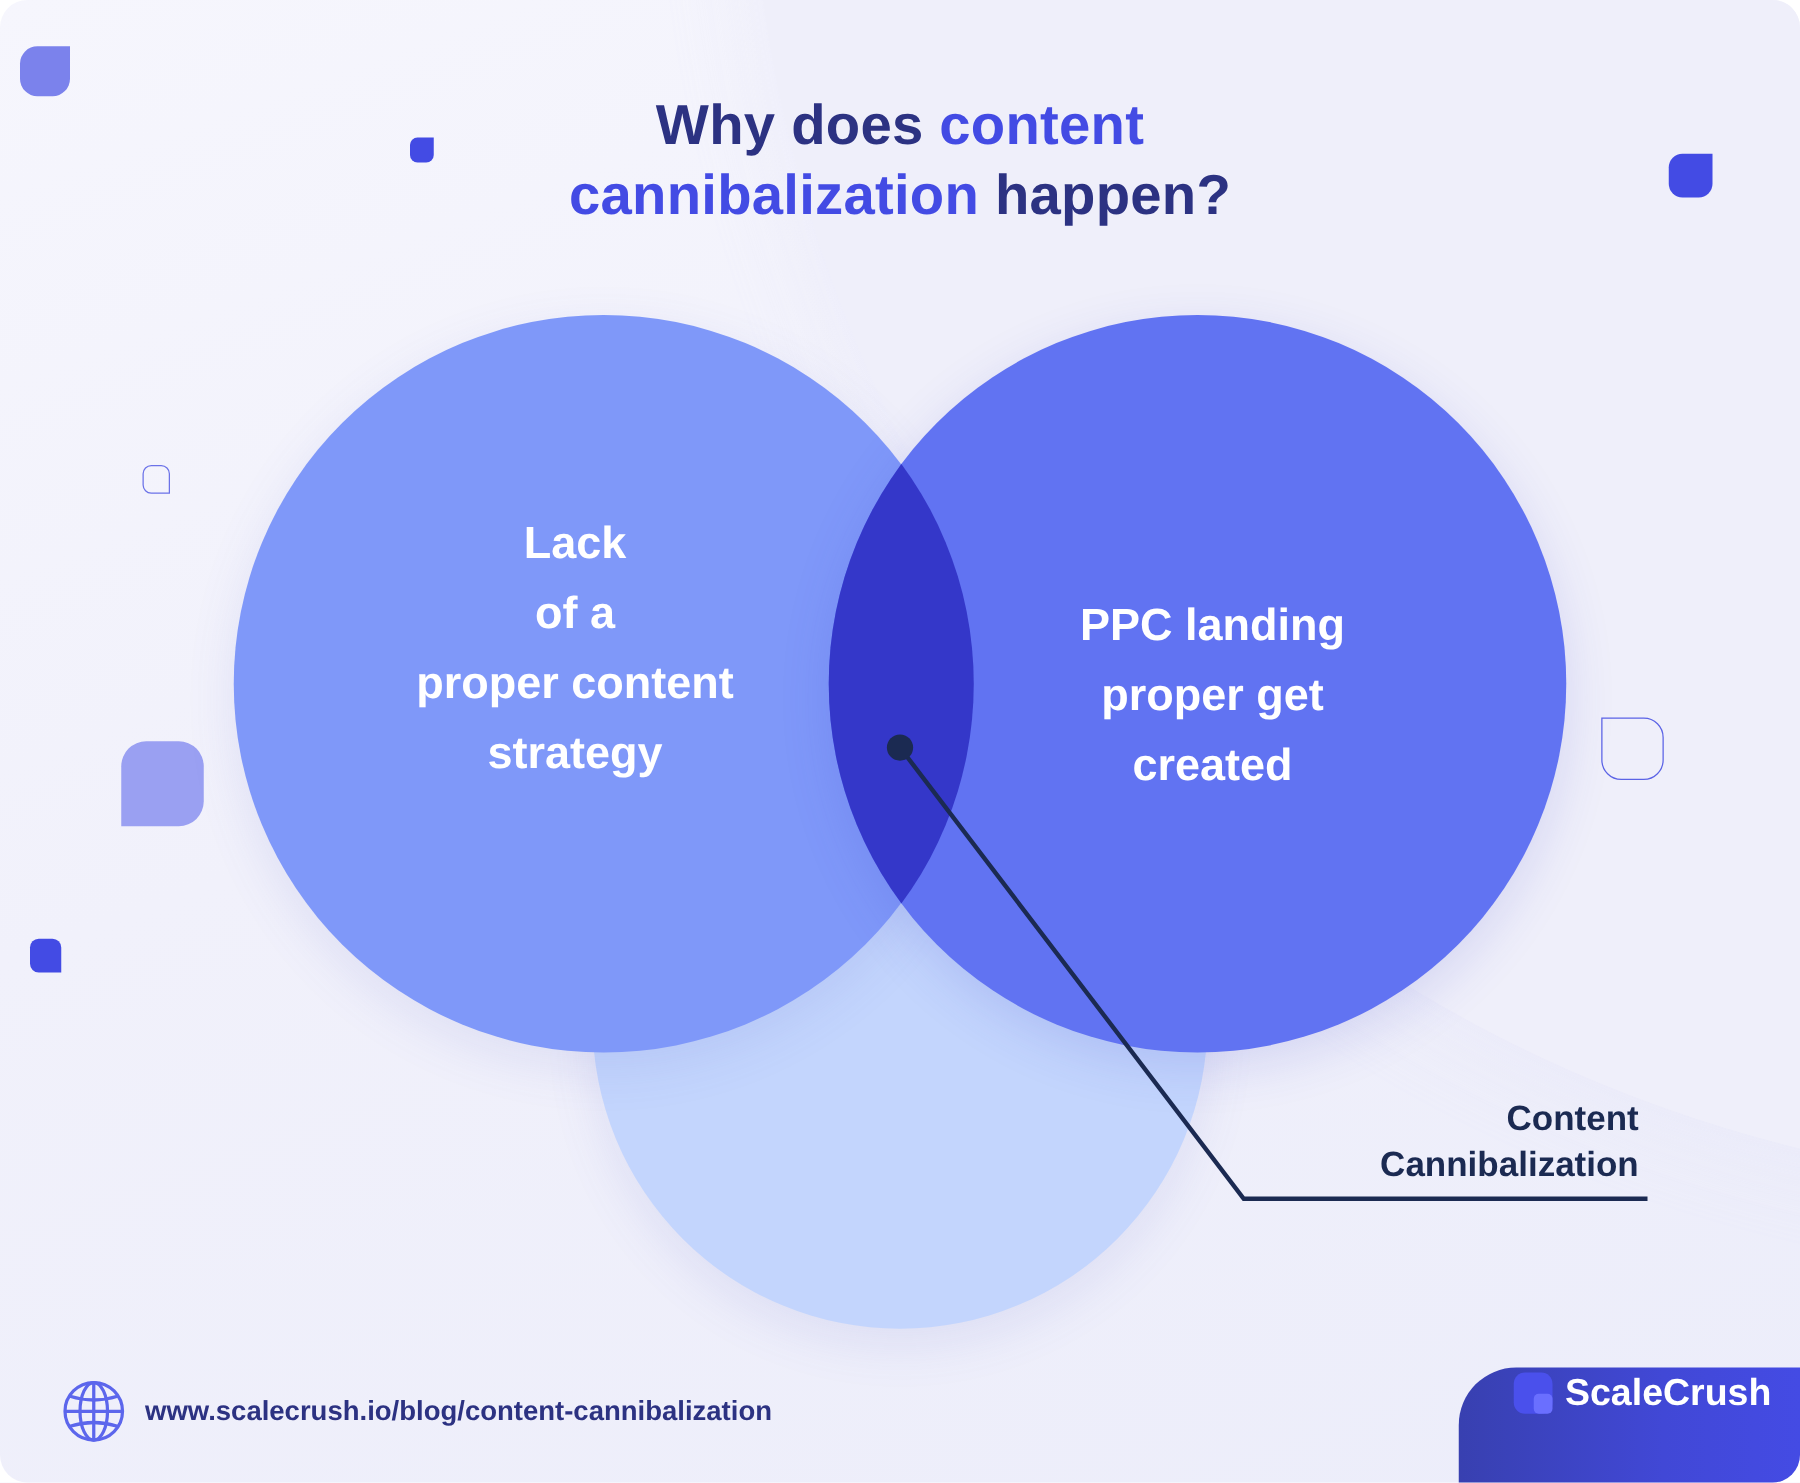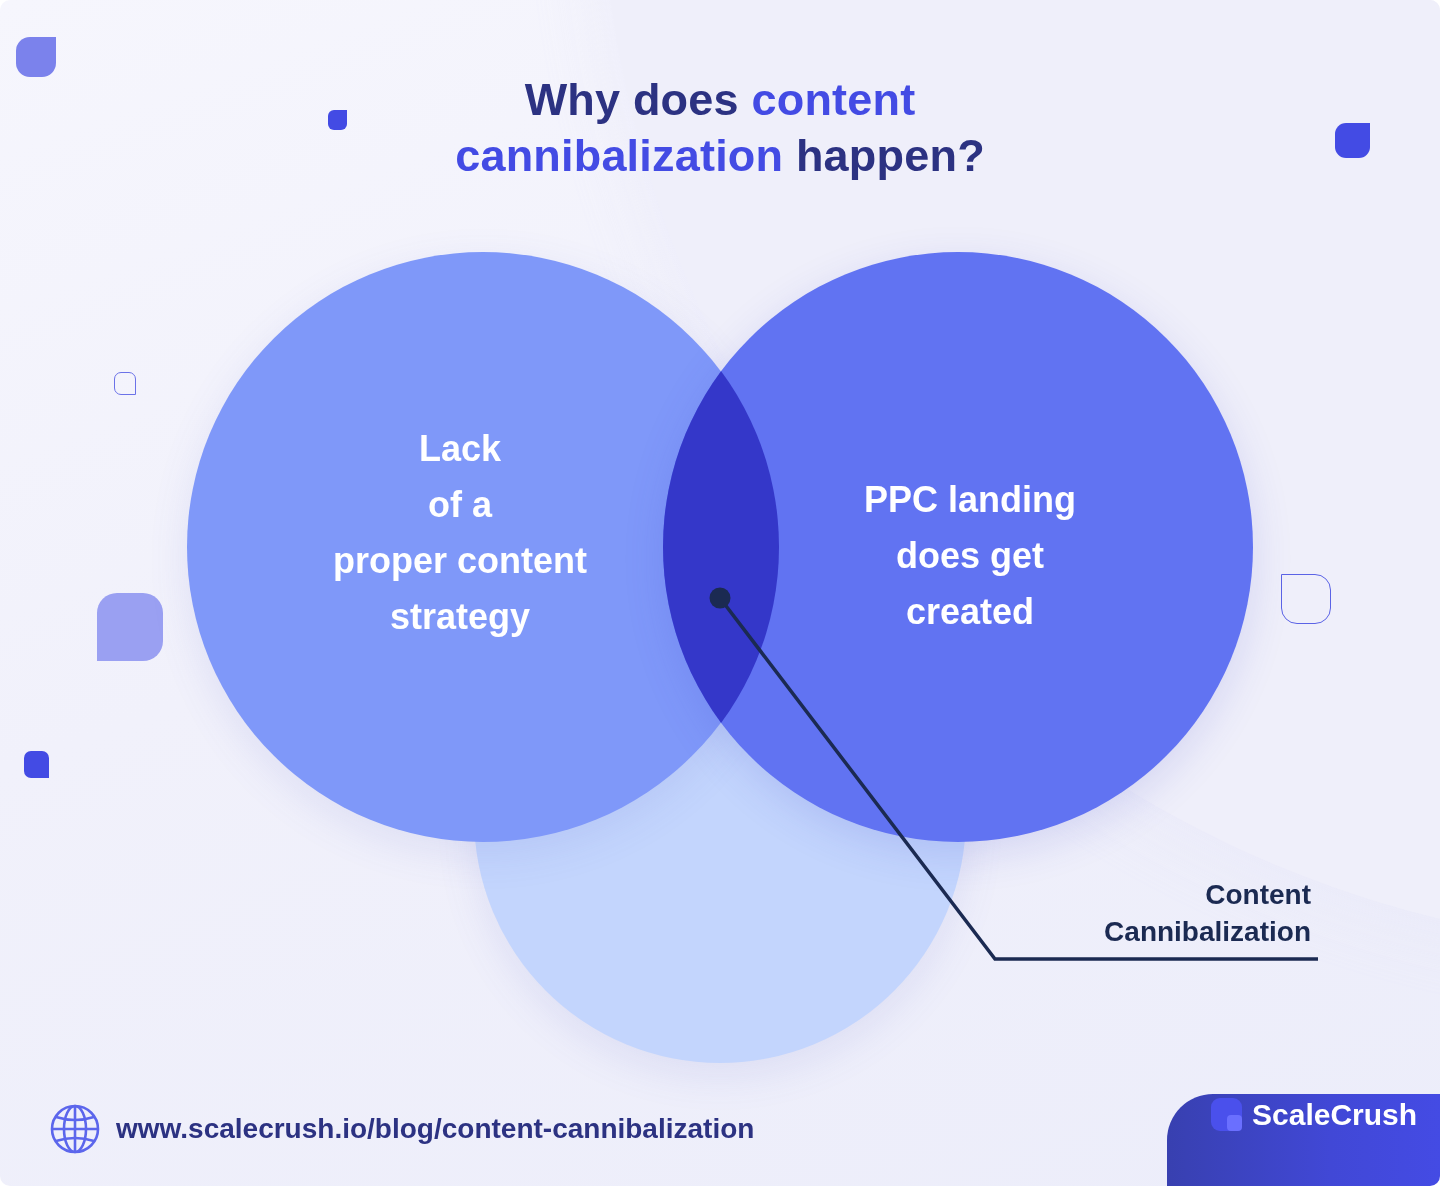--- a/index.html
+++ b/index.html
@@ -1,19 +1,19 @@
 <!DOCTYPE html>
 <html><head>
 <meta charset="utf-8">
 <style>
   html, body { margin: 0; padding: 0; background: #ffffff; }
   body { width: 1440px; height: 1186px; overflow: hidden; font-family: "Liberation Sans", "DejaVu Sans", sans-serif; }
   .card {
     position: absolute; left: 0; top: 0; width: 1440px; height: 1186px;
-    border-radius: 10px; overflow: hidden;
+    border-radius: 22px; overflow: hidden;
     background: linear-gradient(160deg, #f6f6fd 0%, #f1f1fb 45%, #ecedfa 100%);
   }
   .bg-swoosh {
     position: absolute; left: 600px; top: -1250px; width: 2200px; height: 2200px;
     border-radius: 50%; background: #efeffa;
     box-shadow: 0 0 80px rgba(230,230,248,0.6);
   }
   .title {
     position: absolute; left: 0; top: 72px; width: 1440px; text-align: center;
     font-size: 45px; font-weight: 700; line-height: 56px; color: #2c3282;
@@ -24,31 +24,31 @@
   .circle {
     position: absolute; border-radius: 50%;
   }
   .c-bottom { left: 474px; top: 571px; width: 492px; height: 492px; background: #c3d5fd; box-shadow: 0 12px 40px rgba(90,100,200,0.12); }
   .c-left { left: 187px; top: 252px; width: 592px; height: 590px; background: #7f98f9; box-shadow: 0 12px 40px rgba(90,100,200,0.12); }
   .c-right { left: 663px; top: 252px; width: 590px; height: 590px; background: #6173f2; box-shadow: 0 12px 40px rgba(60,70,200,0.15); }
   svg.overlay { position: absolute; left: 0; top: 0; }
   .ctext {
     position: absolute; text-align: center; font-weight: 700; font-size: 36px; line-height: 56px;
   }
-  .t-left { left: 300px; top: 421px; width: 320px; color: #ffffff; text-align: center; }
+  .t-left { left: 300px; top: 406px; width: 320px; color: #ffffff; text-align: center; }
   .t-right { left: 820px; top: 472px; width: 300px; color: #ffffff; }
   .t-bottom { left: 570px; top: 804px; width: 300px; color: #2c3282; }
   .callout-label {
     position: absolute; right: 129px; top: 876px; text-align: right;
     font-size: 28px; font-weight: 700; line-height: 37px; color: #1b2a52;
   }
   .footer-url {
     position: absolute; left: 50px; top: 1104px; height: 50px; display: flex; align-items: center;
   }
-  .footer-url .url { margin-left: 16px; font-size: 28px; font-weight: 700; color: #2c3282; }
+  .footer-url .url { margin-left: 16px; font-size: 22px; font-weight: 700; color: #2c3282; }
   .brand {
     position: absolute; left: 1167px; top: 1094px; width: 273px; height: 108px;
     border-top-left-radius: 46px;
     background: linear-gradient(90deg, #3840b0 0%, #4148d6 60%, #444be4 100%);
     display: flex; align-items: flex-start;
   }
   .brand .logo { position: relative; width: 31px; height: 33px; margin-left: 44px; margin-top: 4px; }
   .brand .logo .outer { position: absolute; left: 0; top: 0; width: 31px; height: 33px; border-radius: 9px; background: #4a50ec; }
   .brand .logo .inner { position: absolute; left: 16px; top: 17px; width: 15px; height: 16px; border-radius: 4px; background: #6a6fff; }
   .brand .name { margin-left: 10px; font-size: 30px; font-weight: 700; color: #ffffff; margin-top: 4px; }
@@ -92,21 +92,21 @@
   </svg>
 
   <div class="ctext t-left">
     <div>Lack</div>
     <div>of a</div>
     <div>proper content</div>
     <div>strategy</div>
   </div>
   <div class="ctext t-right">
     <div>PPC landing</div>
-    <div>does get</div>
+    <div>proper get</div>
     <div>created</div>
   </div>
 
   <div class="callout-label">
     <div>Content</div>
     <div>Cannibalization</div>
   </div>
 
   <div class="footer-url">
     <svg width="50" height="50" viewBox="0 0 50 50">

